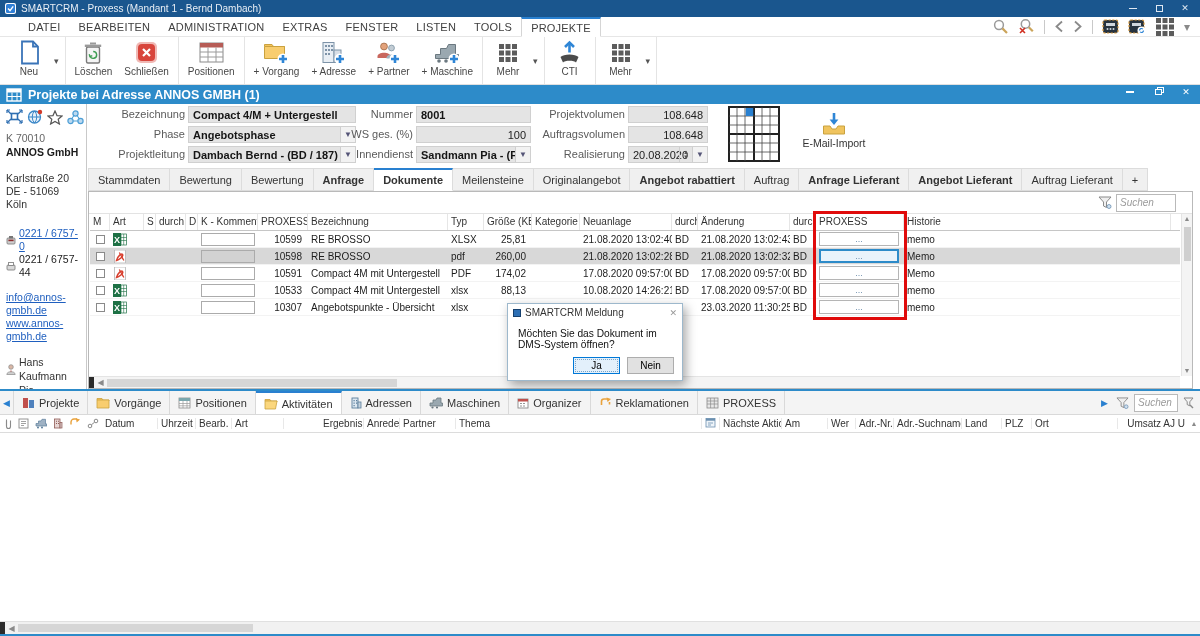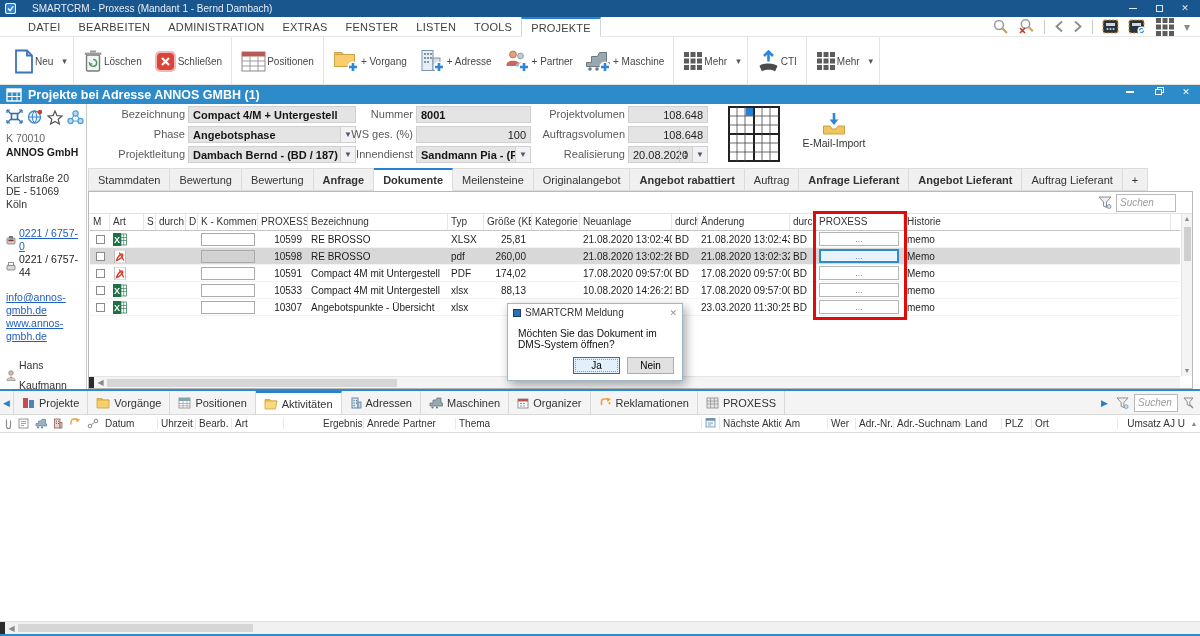--- a/index.html
+++ b/index.html
@@ -1,37 +1,37 @@
 <!DOCTYPE html>
 <html><head>
 <meta charset="utf-8">
 <style>
 *{margin:0;padding:0;box-sizing:border-box}
 html,body{width:1200px;height:636px;overflow:hidden}
 body{font-family:"Liberation Sans",sans-serif;font-size:11px;color:#222;background:#fff}
 .app{width:1200px;height:636px;display:flex;flex-direction:column;border-bottom:2px solid #2d8bc9}
 
 .titlebar{height:17px;background:#1a568e;display:flex;align-items:center;padding:0 5px;flex:0 0 auto}
-.titlebar .tb-title{color:#e8eef5;font-size:10px;margin-left:16px;flex:1}
+.titlebar .tb-title{color:#e8eef5;font-size:10px;margin-left:5px;flex:1}
 .win-ctrls{display:flex;align-items:center;gap:14px;margin-right:4px}
 .wc{color:#dfe8f2;font-size:9px;line-height:9px;cursor:default;display:flex;align-items:center;justify-content:center;width:12px;height:12px}
 .g-min{width:8px;height:1px;background:#dfe8f2;display:inline-block}
 .g-max{width:7px;height:7px;border:1px solid #dfe8f2;display:inline-block}
 
 .menubar{height:20px;background:#fff;display:flex;align-items:stretch;border-bottom:1px solid #e6e6e6;flex:0 0 auto}
 .menu-items{display:flex;align-items:stretch;padding-left:19px}
 .menu-item{display:flex;align-items:center;padding:0 9px;font-size:11px;color:#404040;letter-spacing:.2px}
 .menu-item.active{border:1px solid #d5d5d5;border-top:2px solid #2980d0;background:#fff;margin-bottom:-1px;border-bottom:1px solid #fff}
 .menu-right{margin-left:auto;display:flex;align-items:center;gap:9px;padding-right:10px}
 .mr-sep{width:1px;height:14px;background:#c9c9c9}
 .chev{color:#8a8a8a;font-size:12px;line-height:12px}
 
 .toolbar{height:48px;background:#fff;display:flex;align-items:stretch;border-bottom:1px solid #e0e0e0;padding-left:4px;flex:0 0 auto}
 .tb-group{display:flex;align-items:stretch;border-right:1px solid #e4e4e4;padding:0 3px}
-.tb-btn{display:flex;flex-direction:row;align-items:center;justify-content:flex-start;padding:3px 6px 2px;min-width:44px;gap:1px}
+.tb-btn{display:flex;flex-direction:column;align-items:center;justify-content:flex-start;padding:3px 6px 2px;min-width:44px;gap:1px}
 .tb-btn .lbl{font-size:10px;color:#474747;white-space:nowrap}
 .tb-btn .ic{height:25px;display:flex;align-items:center}
 .tb-caret{align-self:center;color:#555;font-size:9px;padding:0 3px}
 
 .dochdr{height:19px;background:#2d8bc9;display:flex;align-items:center;padding:0 6px;flex:0 0 auto;position:relative}
 .dochdr-title{color:#fff;font-weight:bold;font-size:12.5px;margin-left:6px}
 .doc-ctrls{position:absolute;right:8px;top:1px;display:flex;gap:16px;align-items:center}
 .doc-ctrls .wc{color:#fff}
 .g-min2{width:8px;height:2px;background:#fff;display:inline-block}
 .g-rest{width:7px;height:6px;border:1px solid #fff;box-shadow:2px -2px 0 -1px #2d8bc9,2px -2px 0 0 #fff;display:inline-block}
@@ -41,21 +41,21 @@
 .sb-icons{display:flex;gap:4px;align-items:center;height:18px;margin-bottom:6px}
 .sb-kno{color:#666;margin-bottom:2px}
 .sb-company{font-weight:bold;color:#1c1c1c;margin-bottom:14px}
 .sb-addr div{color:#333;line-height:13px}
 .sb-addr{margin-bottom:16px}
 .sb-line{display:flex;align-items:center;gap:3px;line-height:13px}
 .link{color:#1f5fbf;text-decoration:underline;cursor:pointer}
 .sb-phones{margin-bottom:12px}
 .sb-web{display:block;line-height:13px}
 .sb-contacts{margin-top:12px;color:#333}
-.sb-contacts .row{display:flex;align-items:center;gap:3px;line-height:20px}
+.sb-contacts .row{display:flex;align-items:center;gap:3px;line-height:14px}
 .sb-contacts .ind{padding-left:13px}
 
 .formarea{position:absolute;left:88px;top:2px;width:1104px;height:62px}
 .frow{position:absolute;height:17px;left:0;right:0}
 .flabel{position:absolute;color:#5a5a5a;text-align:right;top:2px;white-space:nowrap}
 .l1{left:0;width:97px}.l2{left:252px;width:73px}.l3{left:448px;width:89px}
 .ffield{position:absolute;top:0;height:17px;background:#e4e4e4;border:1px solid #d0d0d0;display:flex;align-items:center;padding:0 4px;white-space:nowrap;overflow:hidden}
 .f1{left:100px;width:168px}.f2{left:328px;width:115px}.f3{left:540px;width:80px}
 .bold{font-weight:bold;color:#151515}
 .num{justify-content:flex-end}

